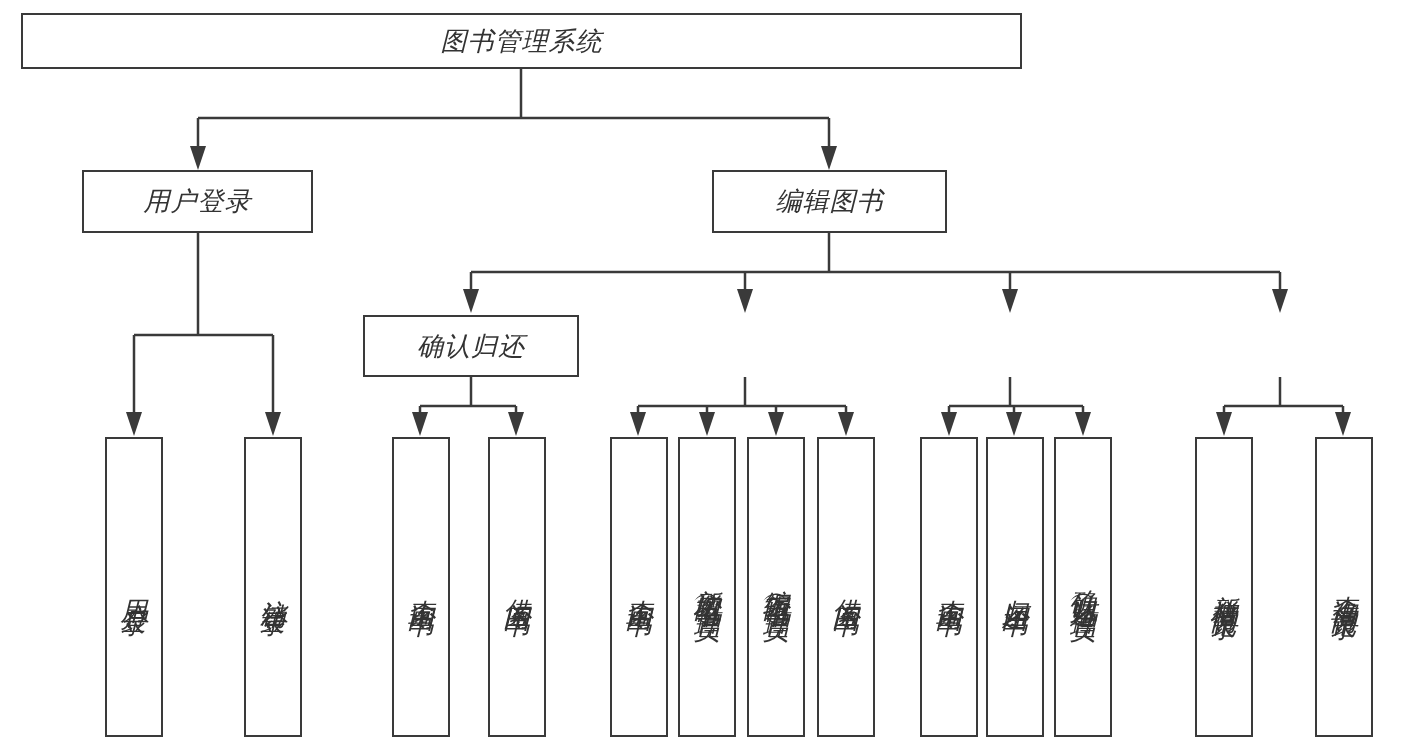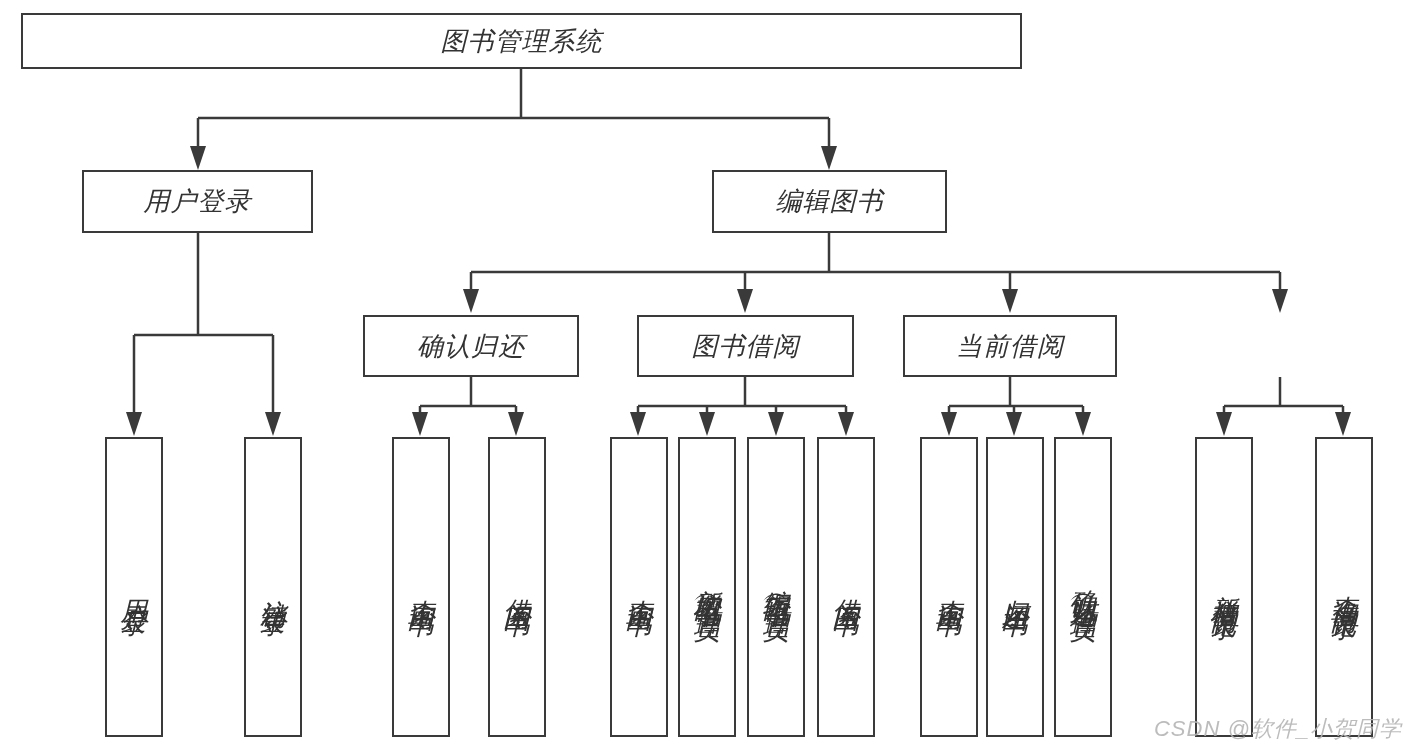--- a/index.html
+++ b/index.html
@@ -134,26 +134,20 @@
   <div class="node" style="left:82px;top:170px;width:231px;height:63px;">
     <span class="h-label">用户登录</span>
   </div>
   <div class="node" style="left:712px;top:170px;width:235px;height:63px;">
     <span class="h-label">编辑图书</span>
   </div>
 
   <div class="node" style="left:363px;top:315px;width:216px;height:62px;">
     <span class="h-label">确认归还</span>
   </div>
-  <div class="node" style="left:637px;top:315px;width:217px;height:62px;">
-    <span class="h-label">图书借阅</span>
-  </div>
-  <div class="node" style="left:903px;top:315px;width:214px;height:62px;">
-    <span class="h-label">当前借阅</span>
-  </div>
 
   <div class="node leaf" style="left:105px;">
     <span class="v-label">用户登录</span>
   </div>
   <div class="node leaf" style="left:244px;">
     <span class="v-label">注销登录</span>
   </div>
 
   <div class="node leaf" style="left:392px;">
     <span class="v-label">查询图书</span>
@@ -185,15 +179,14 @@
     <span class="v-label">确认归还（管理员）</span>
   </div>
 
   <div class="node leaf" style="left:1195px;">
     <span class="v-label">新增借阅记录</span>
   </div>
   <div class="node leaf" style="left:1315px;">
     <span class="v-label">查询借阅记录</span>
   </div>
 
-  <div class="watermark">CSDN @软件_小贺同学</div>
 
 </div>
 
 </body></html>

